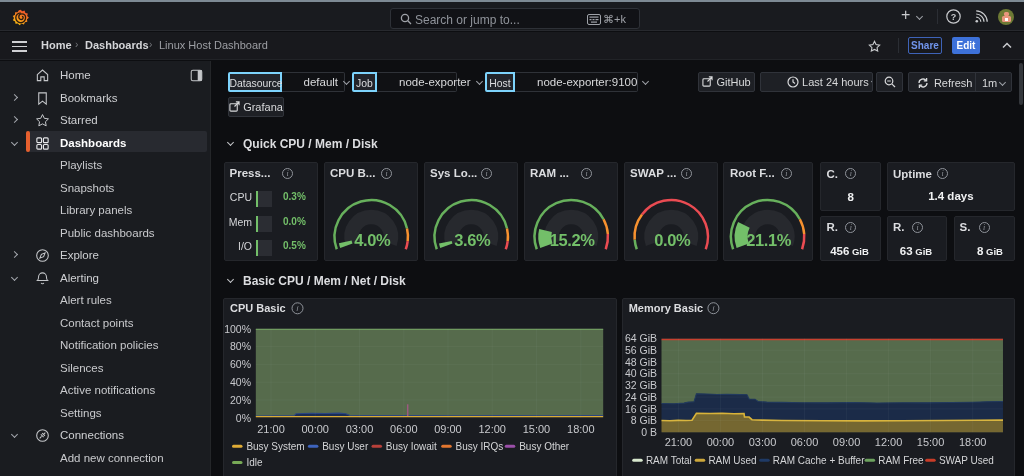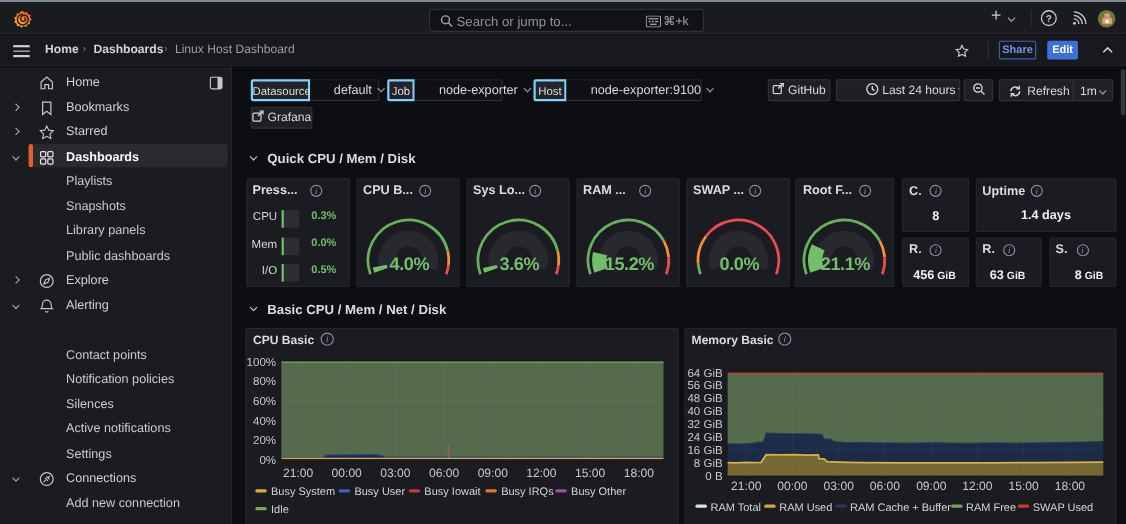--- a/index.html
+++ b/index.html
@@ -155,20 +155,23 @@
       <span class="lbl" style="color:#c9cacd;">Public dashboards</span>
     </div>
   <div class="nav-item" style="top:207px;">
     <i class="chv abs" style="left:12px;top:7px;border-color:#a4a7ad;"></i>
     <svg class="nav-icon" viewBox="0 0 16 16">
         <path d="M8 2 a4.2 4.2 0 0 1 4.2 4.2 c0 3 1.3 4 1.3 4 H2.5 c0 0 1.3 -1 1.3 -4 A4.2 4.2 0 0 1 8 2 Z" fill="none" stroke="#c5c7ca" stroke-width="1.1"></path>
         <path d="M6.6 12.6 a1.5 1.5 0 0 0 2.8 0" fill="none" stroke="#c5c7ca" stroke-width="1.1"></path>
       </svg>
     <span class="lbl">Alerting</span>
   </div>
+  <div class="nav-item" style="top:229px;">
+      <span class="lbl" style="color:#c9cacd;">Alert rules</span>
+    </div>
   <div class="nav-item" style="top:252px;">
       <span class="lbl" style="color:#c9cacd;">Contact points</span>
     </div>
   <div class="nav-item" style="top:274px;">
       <span class="lbl" style="color:#c9cacd;">Notification policies</span>
     </div>
   <div class="nav-item" style="top:297px;">
       <span class="lbl" style="color:#c9cacd;">Silences</span>
     </div>
   <div class="nav-item" style="top:319px;">

